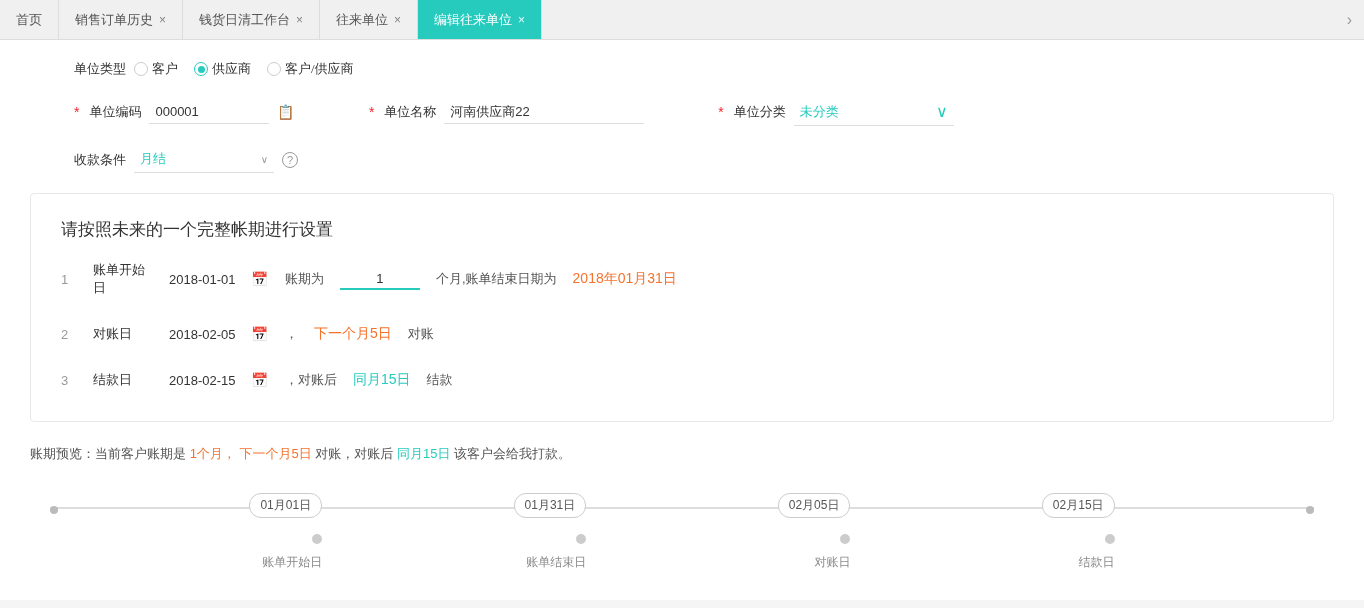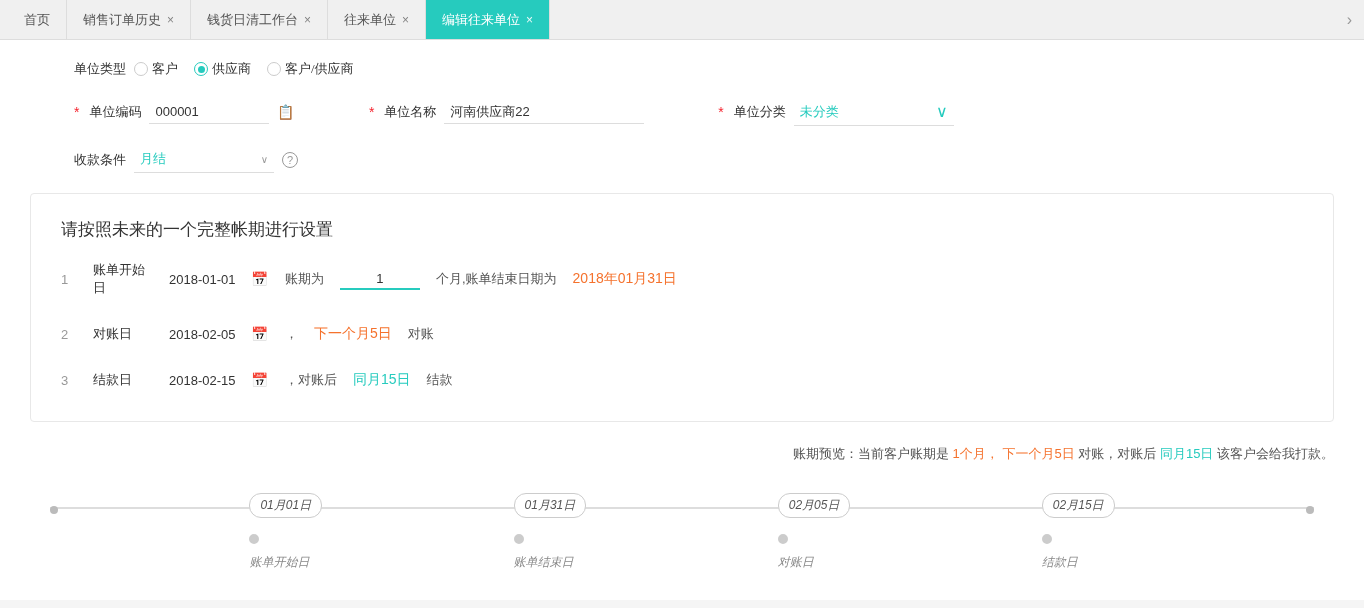--- a/index.html
+++ b/index.html
@@ -5,21 +5,21 @@
     * { box-sizing: border-box; margin: 0; padding: 0; }
     body { font-family: 'Microsoft YaHei', Arial, sans-serif; font-size: 14px; background: #f5f5f5; color: #333; }
 
     
     .tab-bar {
       display: flex;
       align-items: stretch;
       background: #f0f0f0;
       border-bottom: 1px solid #ddd;
       height: 40px;
-      padding-left: 8px;
+      padding-left: 0;
     }
     .tab {
       display: flex;
       align-items: center;
       padding: 0 16px;
       cursor: pointer;
       font-size: 13px;
       color: #555;
       border-right: 1px solid #ddd;
       gap: 6px;
@@ -214,21 +214,20 @@
     }
     .highlight-orange { color: #f5722d; }
     .highlight-teal { color: #26cbbe; }
 
     
     .preview-text {
       font-size: 13px;
       color: #555;
       margin-bottom: 28px;
       line-height: 1.8;
-      text-align: right;
     }
 
     
     .timeline-container {
       position: relative;
       display: flex;
       align-items: flex-start;
       padding: 0 20px;
       margin-top: 10px;
     }
@@ -244,23 +243,22 @@
     .timeline-points {
       display: flex;
       justify-content: space-between;
       width: 100%;
       position: relative;
       z-index: 1;
     }
     .tl-point {
       display: flex;
       flex-direction: column;
-      align-items: flex-start;
+      align-items: flex-end;
       gap: 6px;
-      font-style: italic;
     }
     .tl-dot {
       width: 10px;
       height: 10px;
       border-radius: 50%;
       background: #ccc;
       border: 2px solid #ccc;
       margin-top: 10px;
     }
     .tl-badge {

